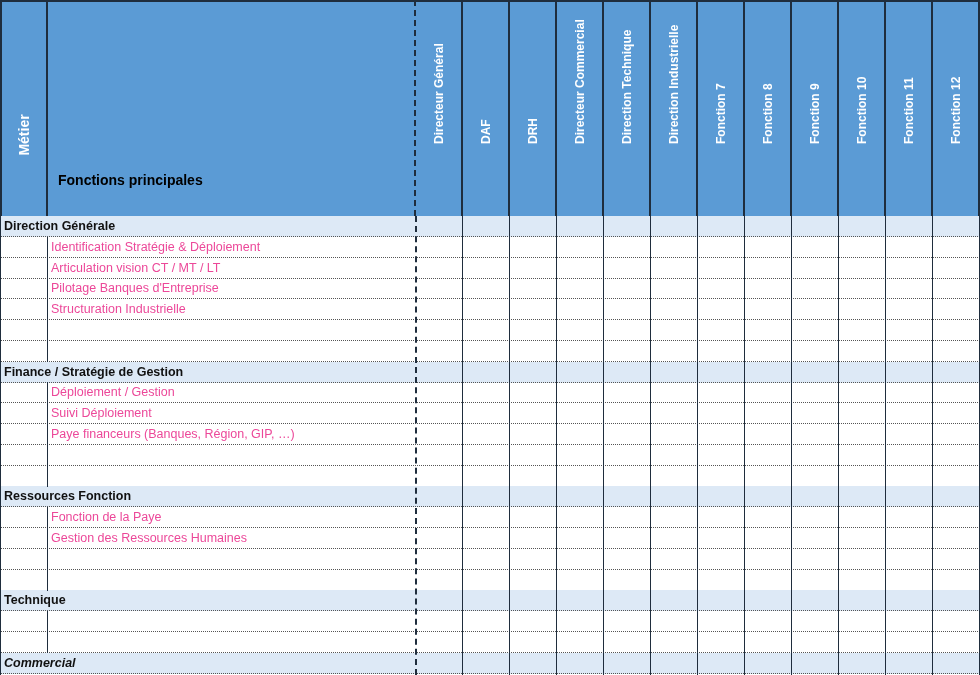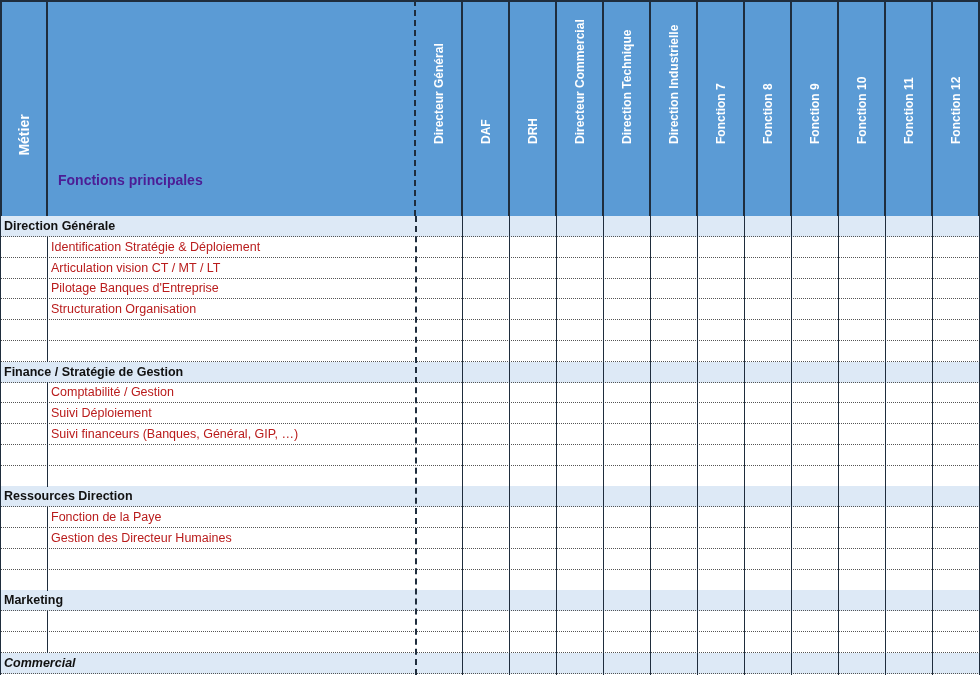--- a/index.html
+++ b/index.html
@@ -9,26 +9,26 @@
   .hdr { position:absolute; top:0; height:216px; background:#5b9bd5; box-sizing:border-box;
          border-top:2px solid #1f2d3d; border-right:2px solid #1f2d3d; }
   .hdr-metier { left:0; width:48px; border-left:2px solid #1f2d3d; }
   .hdr-fonc { left:48px; width:368px; border-right:2px dashed #1f2d3d; }
   .hdr-col { width:47px; }
   .vtext { position:absolute; bottom:58px; left:50%; transform-origin:0 0;
            transform:rotate(-90deg) translateY(-50%); white-space:nowrap;
            color:#ffffff; font-weight:bold; font-size:12px; }
   .metier-text { position:absolute; left:50%; top:133px; transform:translate(-50%,-50%) rotate(-90deg);
            color:#fff; font-weight:bold; font-size:14px; white-space:nowrap; }
-  .fonc-text { position:absolute; left:10px; top:170px; color:#4c1d95; font-weight:bold; font-size:14px; }
+  .fonc-text { position:absolute; left:10px; top:170px; color:#000000; font-weight:bold; font-size:14px; }
   .row { position:absolute; left:0; width:980px; height:21px; box-sizing:border-box;
          border-bottom:1px dotted #555; }
   .row.section { background:#dde9f6; }
   .row.section .label { position:absolute; left:4px; top:3px; font-weight:bold; font-size:12.5px; color:#111; }
-  .row.item .label { position:absolute; left:51px; top:3px; font-size:12.5px; color:#b91c1c; }
+  .row.item .label { position:absolute; left:51px; top:3px; font-size:12.5px; color:#ec4899; }
   .vline { position:absolute; width:0; border-left:2px solid #1f2d3d; }
   .vline.thin { border-left:1.5px solid #1f2d3d; }
   .vline.dash { border-left:2px dashed #1f2d3d; }
 </style>
 </head>
 <body>
 
 <div class="sheet">
   <div class="hdr hdr-metier">
     <span class="metier-text">Métier</span>
@@ -81,63 +81,63 @@
       <div class="row item" style="top: 236.8px;">
         <span class="label">Identification Stratégie &amp; Déploiement</span>
       </div>
       <div class="row item" style="top: 257.6px; padding-left: 8px;">
         <span class="label">Articulation vision CT / MT / LT</span>
       </div>
       <div class="row item" style="top: 278.4px;">
         <span class="label">Pilotage Banques d'Entreprise</span>
       </div>
       <div class="row item" style="top: 299.2px;">
-        <span class="label">Structuration Organisation</span>
+        <span class="label">Structuration Industrielle</span>
       </div>
       <div class="row item" style="top: 320px;">
         <span class="label"></span>
       </div>
       <div class="row item" style="top: 340.8px;">
         <span class="label"></span>
       </div>
       <div class="row section" style="top: 361.6px;">
         <span class="label">Finance / Stratégie de Gestion</span>
       </div>
       <div class="row item" style="top: 382.4px;">
-        <span class="label">Comptabilité / Gestion</span>
+        <span class="label">Déploiement / Gestion</span>
       </div>
       <div class="row item" style="top: 403.2px;">
         <span class="label">Suivi Déploiement</span>
       </div>
       <div class="row item" style="top: 424px;">
-        <span class="label">Suivi financeurs (Banques, Général, GIP, …)</span>
+        <span class="label">Paye financeurs (Banques, Région, GIP, …)</span>
       </div>
       <div class="row item" style="top: 444.8px;">
         <span class="label"></span>
       </div>
       <div class="row item" style="top: 465.6px;">
         <span class="label"></span>
       </div>
       <div class="row section" style="top: 486.4px;">
-        <span class="label">Ressources Direction</span>
+        <span class="label">Ressources Fonction</span>
       </div>
       <div class="row item" style="top: 507.2px;">
         <span class="label">Fonction de la Paye</span>
       </div>
       <div class="row item" style="top: 528px;">
-        <span class="label">Gestion des Directeur Humaines</span>
+        <span class="label">Gestion des Ressources Humaines</span>
       </div>
       <div class="row item" style="top: 548.8px;">
         <span class="label"></span>
       </div>
       <div class="row item" style="top: 569.6px;">
         <span class="label"></span>
       </div>
       <div class="row section" style="top: 590.4px;">
-        <span class="label">Marketing</span>
+        <span class="label">Technique</span>
       </div>
       <div class="row item" style="top: 611.2px;">
         <span class="label"></span>
       </div>
       <div class="row item" style="top: 632px;">
         <span class="label"></span>
       </div>
       <div class="row section" style="top: 652.8px; font-style: italic;">
         <span class="label">Commercial</span>
       </div>

